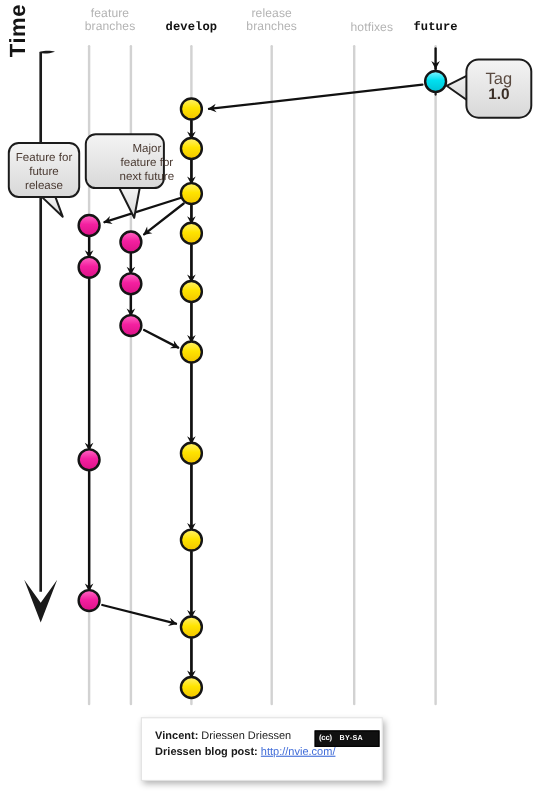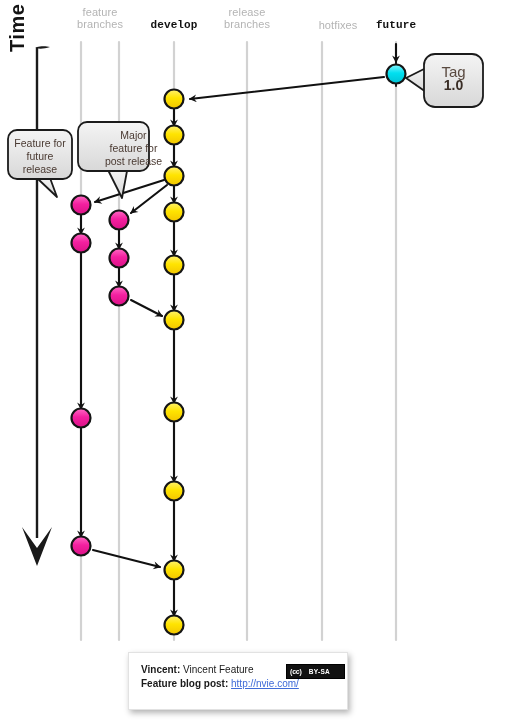--- a/index.html
+++ b/index.html
@@ -179,36 +179,36 @@
 
   <div class="callout-text" style="left:9px;top:137px;width:62px;">
     <div>Feature for</div>
     <div>future</div>
     <div>release</div>
   </div>
 
   <div class="callout-text" style="left:79px;top:129px;width:69px;margin-left:20px;">
     <div>Major</div>
     <div>feature for</div>
-    <div>post release</div>
+    <div>next future</div>
   </div>
 
   <div class="tag-text" style="left:425px;top:66px;width:57px;">
     <div class="t1">Tag</div>
     <div class="t2">1.0</div>
   </div>
 
   <div id="footer">
     <div class="lines">
       <div>
         <b>Vincent:</b>
-        <span class="val">Vincent Feature</span>
+        <span class="val">Driessen Driessen</span>
       </div>
       <div>
-        <b>Feature blog post:</b>
+        <b>Driessen blog post:</b>
         <a href="#">http://nvie.com/</a>
       </div>
     </div>
     <div id="cc-badge">
       <span class="cc">(cc)</span>
       <span class="by">BY-SA</span>
     </div>
   </div>
 
 </div>

